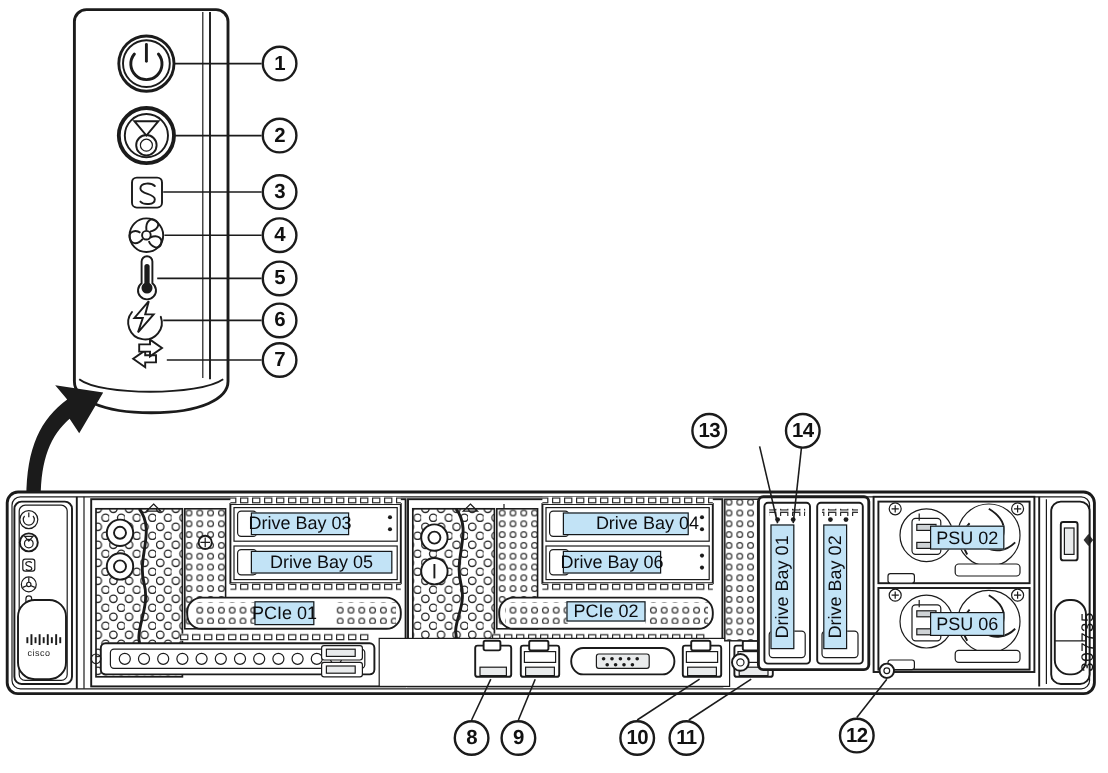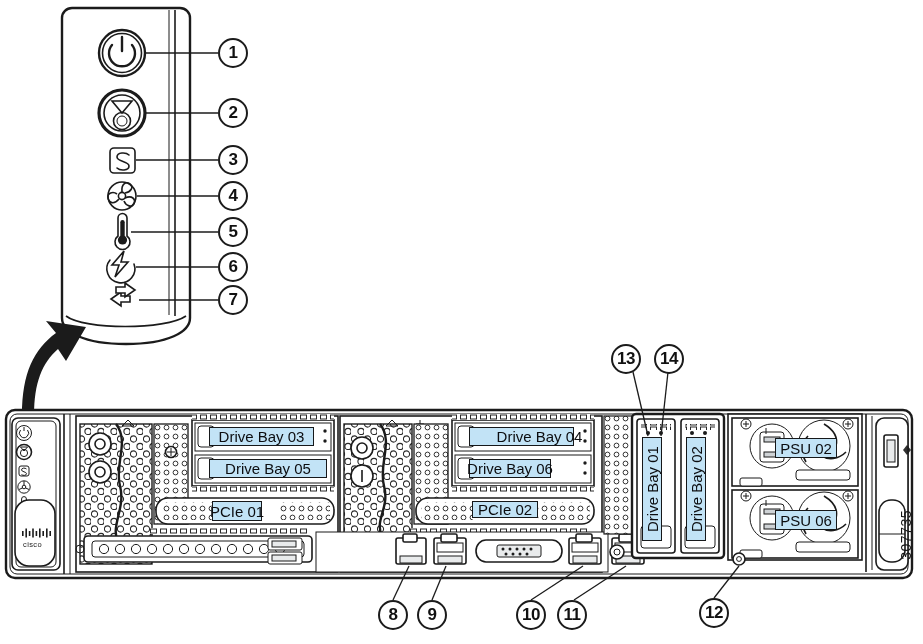--- a/index.html
+++ b/index.html
@@ -440,21 +440,21 @@
       <path class="lead" d="M409,566 L393,600"></path>
       <path class="lead" d="M446,566 L432,600"></path>
       <path class="lead" d="M583,566 L531,600"></path>
       <path class="lead" d="M626,566 L574,600"></path>
       <path class="lead" d="M739,566 L714,598"></path>
       <path class="lead" d="M648,436 L633,372"></path>
       <path class="lead" d="M661,436 L668,372"></path>
     </g>
   </svg>
 
-  <div class="blabel" style="left:209px;top:427px;width:105px;height:19px;">Drive Bay 03</div>
+  <div class="blabel" style="left:209px;top:427px;width:82px;height:19px;">Drive Bay 03</div>
 
   <div class="blabel" style="left:209px;top:459px;width:118px;height:19px;">Drive Bay 05</div>
 
   <div class="blabel" style="left:469px;top:427px;width:105px;height:19px;padding-left:36px;">Drive Bay 04</div>
 
   <div class="blabel" style="left:469px;top:459px;width:82px;height:19px;">Drive Bay 06</div>
 
   <div class="blabel vert" style="left:642px;top:437px;width:20px;height:104px;">Drive Bay 01</div>
 
   <div class="blabel vert" style="left:686px;top:437px;width:20px;height:104px;">Drive Bay 02</div>
@@ -474,18 +474,18 @@
   <div class="callout" style="left:218px;top:217px;">5</div>
   <div class="callout" style="left:218px;top:252px;">6</div>
   <div class="callout" style="left:218px;top:285px;">7</div>
 
   <div class="callout" style="left:378px;top:600px;">8</div>
   <div class="callout" style="left:417px;top:600px;">9</div>
   <div class="callout" style="left:516px;top:600px;">10</div>
   <div class="callout" style="left:541px;top:600px;margin-left:16px;">11</div>
   <div class="callout" style="left:699px;top:598px;">12</div>
 
-  <div class="callout" style="left:611px;top:344px;text-align:center;">13</div>
+  <div class="callout" style="left:576px;top:344px;text-align:center;">13</div>
   <div class="callout" style="left:654px;top:344px;">14</div>
 
   <div class="figno" style="left:898px;top:510px;">307735</div>
 
 </div>
 
 </body></html>

